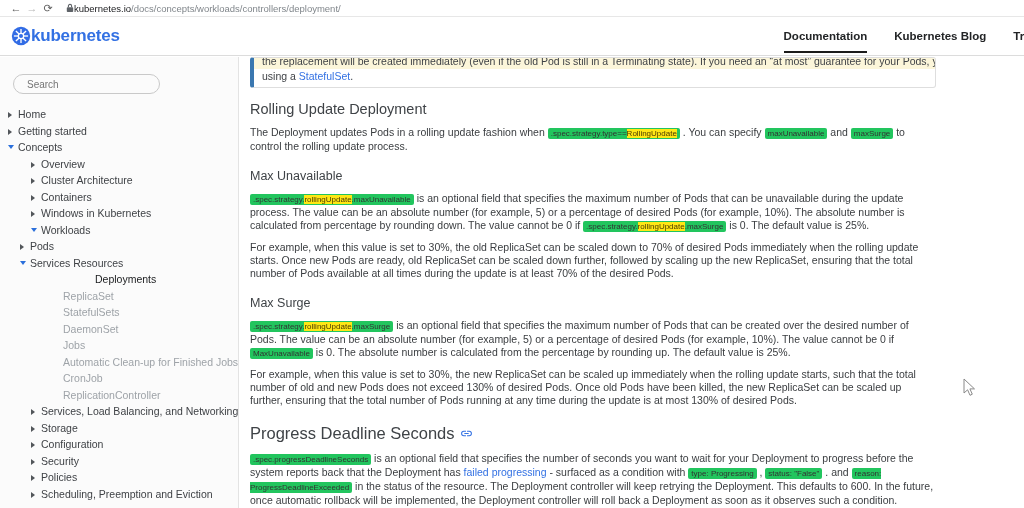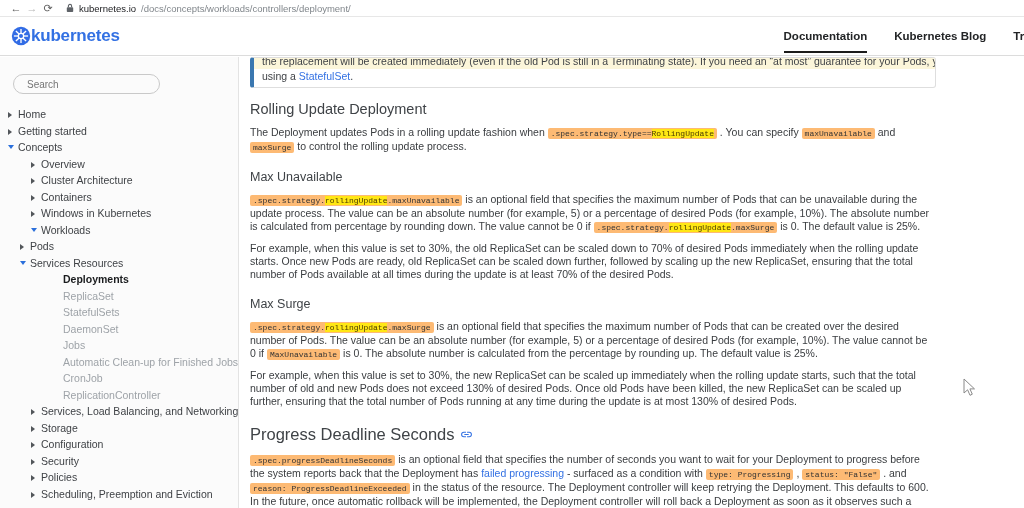--- a/index.html
+++ b/index.html
@@ -5,21 +5,21 @@
   * { margin:0; padding:0; box-sizing:border-box; }
   html,body { width:1024px; height:508px; overflow:hidden; background:#fff;
     font-family:"Liberation Sans", sans-serif; }
   body { position:relative; }
 
   
   .chrome { height:17px; background:#fff; border-bottom:1px solid #e7e7e7;
     display:flex; align-items:center; padding:0 8px; font-size:9.5px; color:#5f6368; }
   .bicon { width:16px; text-align:center; font-size:11px; color:#5a5a5a; cursor:pointer; }
   .bicon.fwd { color:#b6b6b6; }
-  .urlbox { display:flex; align-items:center; margin-left:10px; gap:5px; }
+  .urlbox { display:flex; align-items:center; margin-left:10px; }
   .urlbox .dom { color:#202124; }
   .urlbox .path { color:#80868b; }
 
   
   .hdr { height:39px; background:#fff; border-bottom:1px solid #dcdcdc;
     display:flex; align-items:center; padding:0 0 0 11px; overflow:hidden; }
   .brand { display:flex; align-items:center; cursor:pointer; }
   .brand .word { font-size:17px; font-weight:bold; color:#3371e3; letter-spacing:-0.2px; }
   .nav { margin-left:auto; margin-right:-34px; display:flex; gap:27px; white-space:nowrap; }
   .nav .item { font-size:11.5px; font-weight:600; color:#222426; padding:11px 0 9px; cursor:pointer; }
@@ -37,38 +37,38 @@
 
   .tree { margin-top:12px; }
   .titem { line-height:16.5px; font-size:10.5px; color:#3f4246; cursor:pointer;
     white-space:nowrap; overflow:hidden; }
   .titem .arw { display:inline-block; width:10px; }
   .arw.col::before { content:""; display:inline-block;
     border-left:4px solid #52565a; border-top:3.5px solid transparent; border-bottom:3.5px solid transparent; }
   .arw.exp::before { content:""; display:inline-block; vertical-align:2px;
     border-top:4.5px solid #2a6fdb; border-left:3.5px solid transparent; border-right:3.5px solid transparent; }
   .titem.muted { color:#9ea3a8; }
-  .titem.active { color:#1a1c1e; font-weight:bold; }
+  .titem.active { color:#1a1c1e; font-weight:normal;margin-left:32px; }
   .lvl0 { padding-left:8px; } .lvl1 { padding-left:31px; }
   .lvl2 { padding-left:20px; } .lvl3 { padding-left:53px; }
 
   
   .main { position:absolute; left:250px; top:0; width:686px; }
   .note { border:1px solid #dedede; border-left:4px solid #3a77b0; border-radius:3px;
     overflow:hidden; }
   .note .l1 { background:#fcf6da; height:11px; overflow:hidden; white-space:nowrap;
     padding:0 8px; font-size:10.5px; color:#3f4246; }
   .note .l1 span { position:relative; top:-3px; }
   .note .l2 { padding:1px 8px 5px; font-size:10.5px; color:#3f4246; }
 
   .blocks h3 { margin:12px 0 0; font-size:14.5px; font-weight:400; color:#3f4347; line-height:18px; }
   .blocks h4 { margin:16px 0 0; font-size:12.5px; font-weight:400; color:#3f4347; line-height:15px; }
   .blocks h2 { margin:16px 0 0; font-size:16.5px; font-weight:400; color:#3f4347; line-height:21px; }
   .blocks p  { margin:8px 0 0; font-size:10.5px; line-height:13px; color:#3a3d40; }
-  code { font-family:Liberation Mono, monospace; font-size:8px; background:#fdba74;
+  code { font-family:Liberation Sans, sans-serif; font-size:8px; background:#22c55e;
     padding:1px 3px; border-radius:2px; color:#323232; }
   code .hl { background:#ffe714; color:#4a3b00; }
   a.lnk { color:#3371e3; text-decoration:none; cursor:pointer; }
   .anchor-ic { margin-left:5px; vertical-align:-1px; cursor:pointer; }
 
   .cursor { position:absolute; left:963px; top:378px; pointer-events:none; }
 </style>
 </head>
 <body>
 

